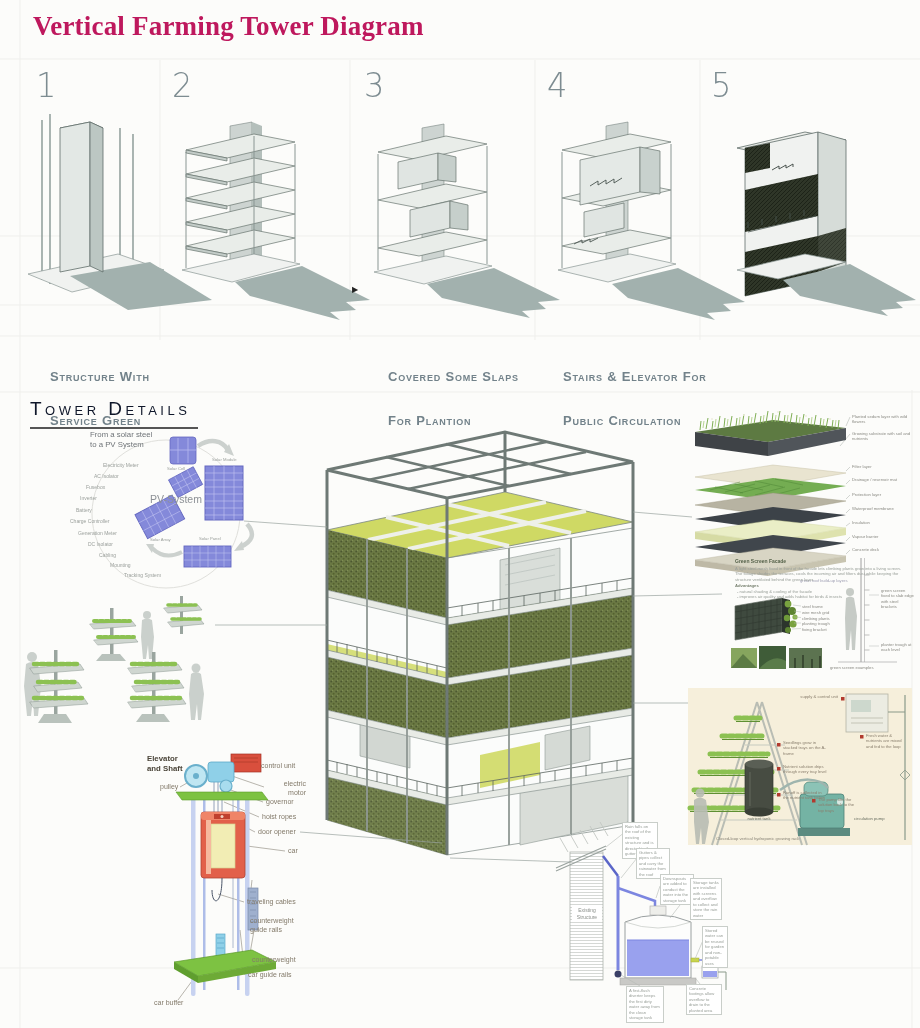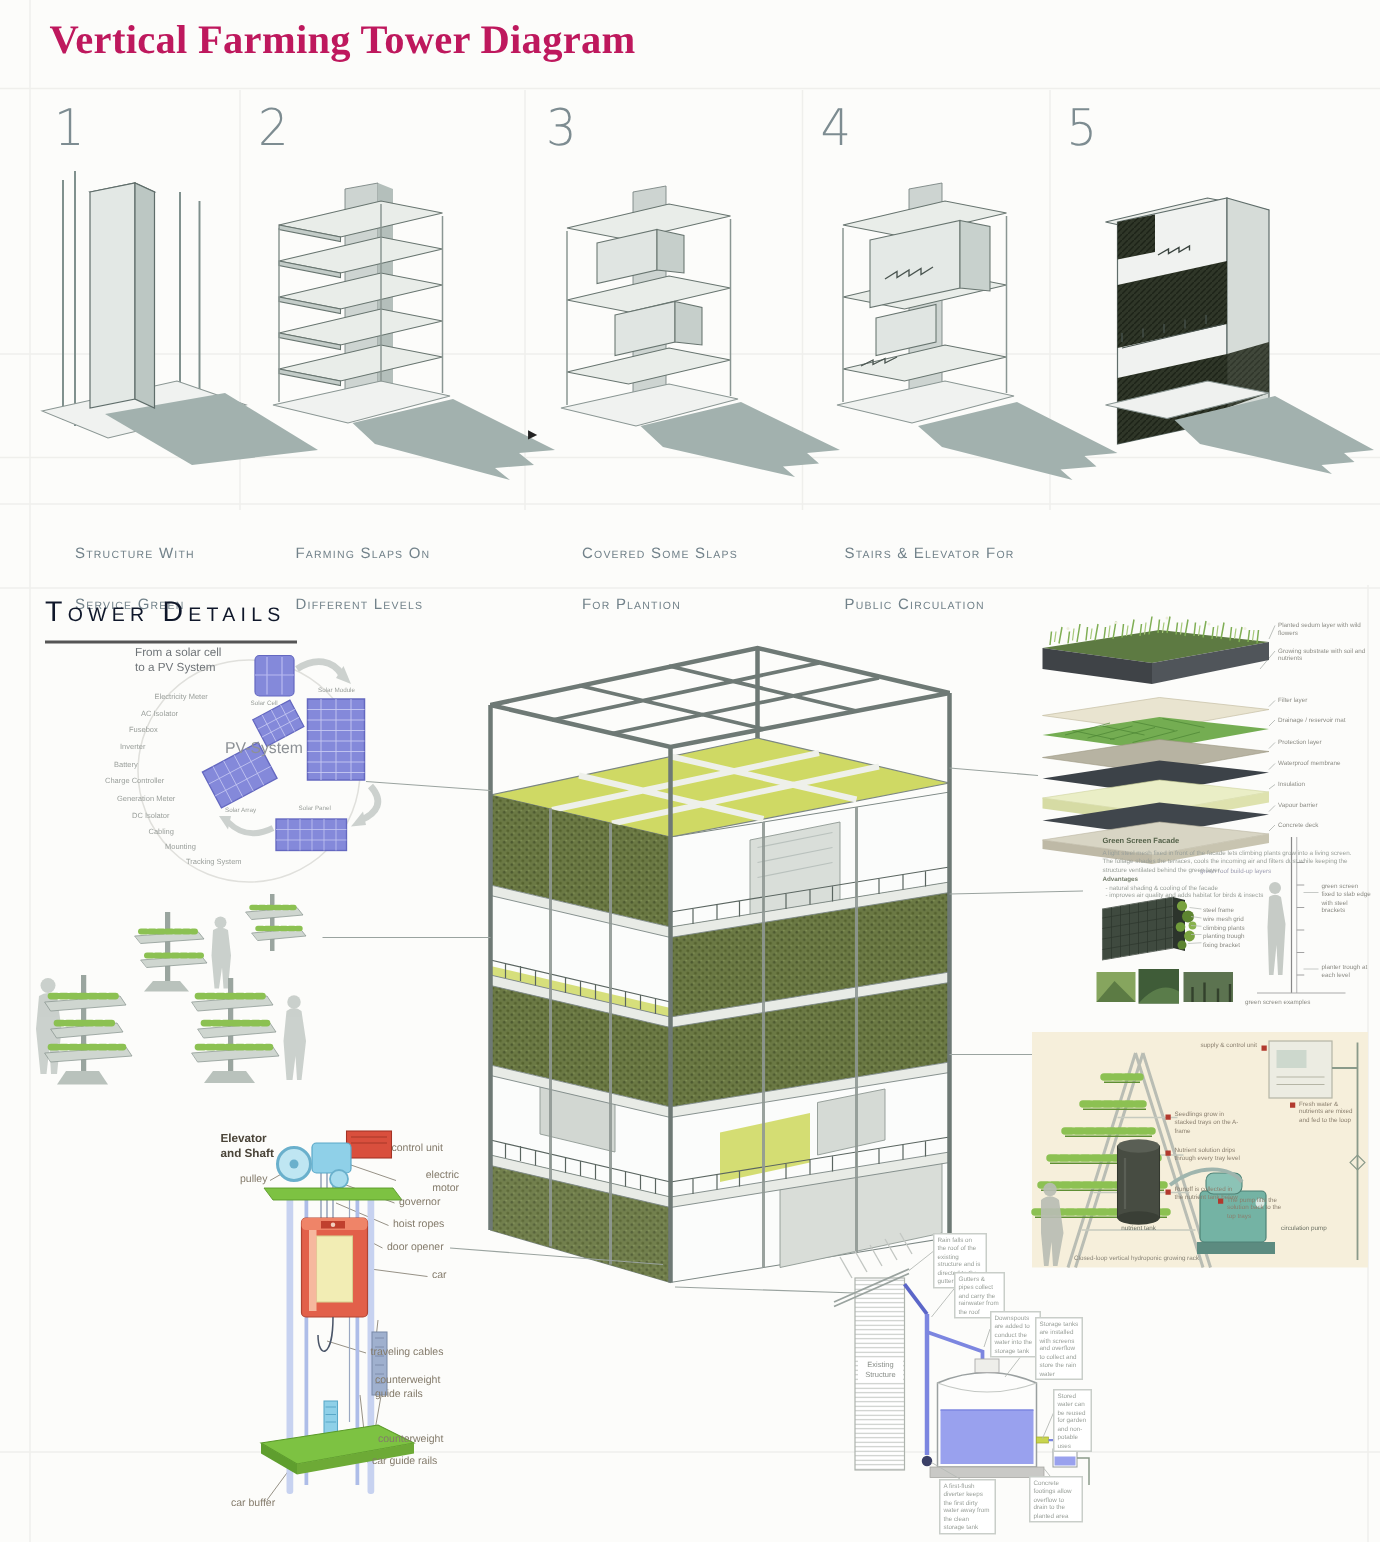--- a/index.html
+++ b/index.html
@@ -4,21 +4,21 @@
 <style>
   html,body{margin:0;padding:0;background:#e9e9e6;}
   #poster{position:relative;width:920px;height:1028px;background:#fcfcfa;overflow:hidden;
           font-family:"Liberation Sans",sans-serif;}
   svg.layer{position:absolute;left:0;top:0;width:920px;height:1028px;}
   .lb{position:absolute;z-index:5;color:#8a8a85;line-height:1.3;white-space:pre-line;}
   .title{position:absolute;z-index:5;font-family:"Liberation Serif",serif;font-weight:700;
          font-size:27px;color:#be185d;letter-spacing:.2px;}
   .stagenum{position:absolute;z-index:5;font-family:"DejaVu Sans",sans-serif;font-weight:300;
             font-size:32px;color:#7d8c91;transform:scaleY(1.05);}
-  .cap{font-variant:small-caps;font-weight:400;font-size:10px;letter-spacing:.8px;color:#72828a;line-height:1.7;}
+  .cap{font-variant:small-caps;font-weight:700;font-size:13px;letter-spacing:.8px;color:#72828a;line-height:1.7;}
   .details{position:absolute;z-index:5;font-variant:small-caps;font-weight:500;font-size:19px;
            letter-spacing:3.5px;color:#0f172a;}
   .rule{position:absolute;z-index:5;height:2px;background:#555;}
   .s4{font-size:4.2px;}.s5{font-size:5px;}.s7{font-size:7px;}.s8{font-size:7.8px;}
   .pvl{color:#9a9f9b;}
   .ell{color:#837a6a;}
   .rl{color:#8b8b84;}
   .box{background:#ffffff;border:.4px solid #c9cec9;padding:1px 2px;color:#9aa09a;}
   .right{text-align:right;}.center{text-align:center;}
   .bold{font-weight:700;}
@@ -493,38 +493,34 @@
 <div class="stagenum" style="left:364px;top:66px;">3</div>
 <div class="stagenum" style="left:547px;top:66px;">4</div>
 <div class="stagenum" style="left:711px;top:66px;">5</div>
 
 <span class="cursor" style="left:352px;top:285px;">▶</span>
 
 <div class="lb cap" style="left:50px;top:344px;">
   <div>Structure With</div>
   <div>Service Green</div>
 </div>
-<div class="lb cap" style="left:197px;top:344px;">
-  <div>Farming Slaps On</div>
-  <div>Different Levels</div>
-</div>
 <div class="lb cap" style="left:388px;top:344px;">
   <div>Covered Some Slaps</div>
   <div>For Plantion</div>
 </div>
 <div class="lb cap" style="left:563px;top:344px;">
   <div>Stairs &amp; Elevator For</div>
   <div>Public Circulation</div>
 </div>
 
 <div class="details" style="left:30px;top:398px;">Tower Details</div>
 <div class="rule" style="left:30px;top:427px;width:168px;"></div>
 
 
-<div class="lb s8" style="left:90px;top:430px;color:#6f7478;">From a solar cell
+<div class="lb s8" style="left:90px;top:430px;color:#6f7478;">From a solar steel
 to a PV System</div>
 <div class="lb" style="left:150px;top:493px;font-size:10.5px;color:#8d9196;">PV-System</div>
 <div class="lb s5 pvl" style="left:103px;top:462px;">Electricity Meter</div>
 <div class="lb s5 pvl" style="left:94px;top:473px;">AC Isolator</div>
 <div class="lb s5 pvl" style="left:86px;top:484px;">Fusebox</div>
 <div class="lb s5 pvl" style="left:80px;top:495px;">Inverter</div>
 <div class="lb s5 pvl" style="left:76px;top:507px;">Battery</div>
 <div class="lb s5 pvl" style="left:70px;top:518px;">Charge Controller</div>
 <div class="lb s5 pvl" style="left:78px;top:530px;">Generation Meter</div>
 <div class="lb s5 pvl" style="left:88px;top:541px;">DC Isolator</div>

